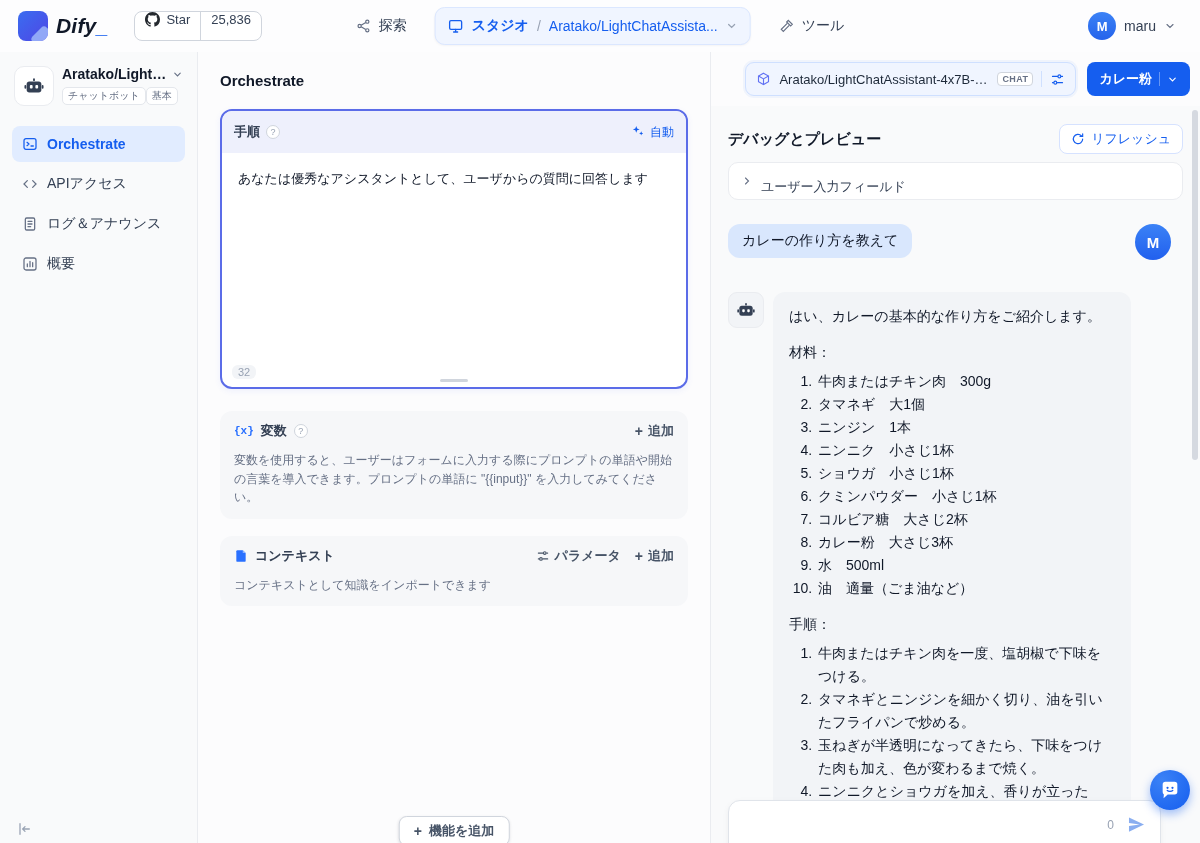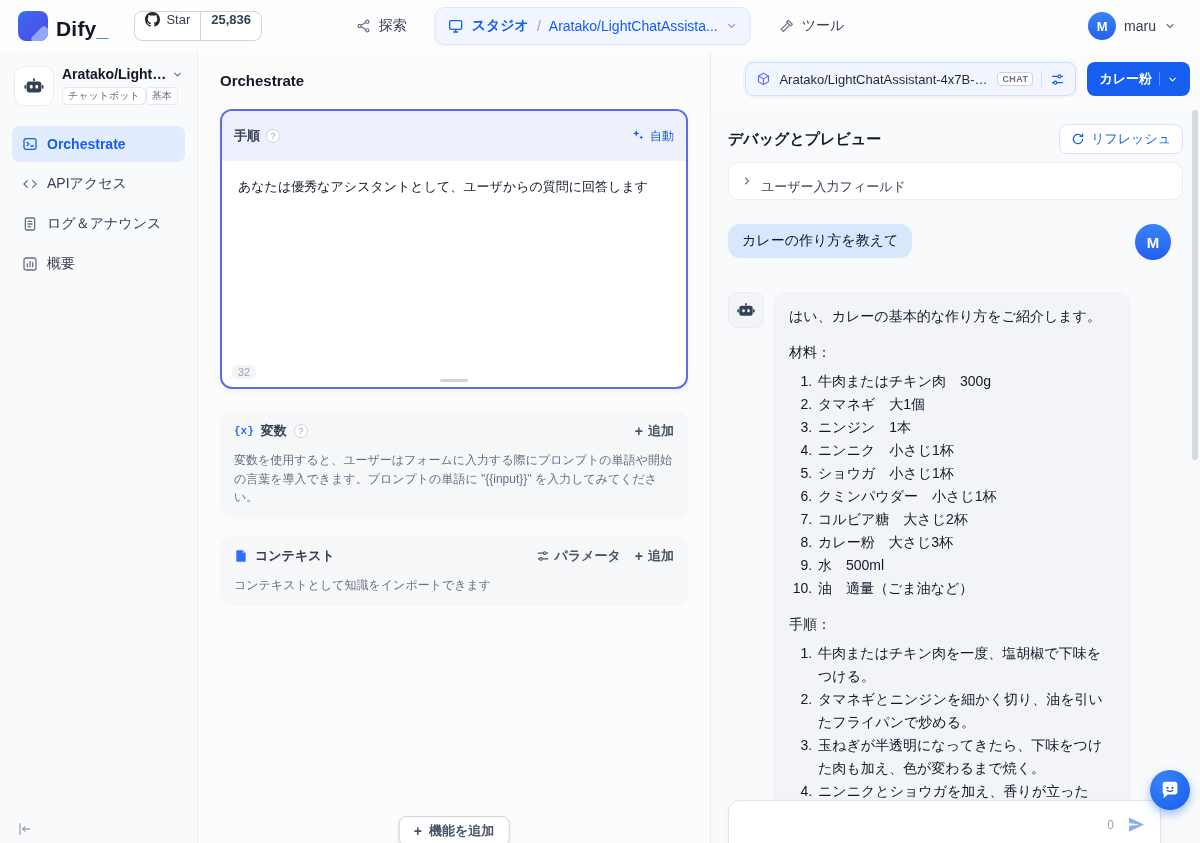--- a/index.html
+++ b/index.html
@@ -6,31 +6,31 @@
   html,body { width:1200px; height:843px; overflow:hidden;
     font-family:"Liberation Sans","DejaVu Sans",sans-serif; color:#101828; background:#fcfcfd; }
   svg { display:block; }
 
   #app { position:relative; width:1200px; height:843px; }
 
   
   .header { position:absolute; top:0; left:0; right:0; height:52px; background:#fdfdfe;
     display:flex; align-items:center; padding:0 18px; z-index:20; }
   .h-left { display:flex; align-items:center; gap:26px; }
-  .logo { display:flex; align-items:flex-end; gap:8px; cursor:pointer; }
+  .logo { display:flex; align-items:center; gap:8px; cursor:pointer;font-style:italic; }
   .logo-mark { width:30px; height:30px; border-radius:8px;
     background:linear-gradient(135deg,#3a6df0 0%,#4f46e5 100%); position:relative; overflow:hidden; }
   .logo-mark::after { content:""; position:absolute; right:-6px; bottom:-8px; width:20px; height:20px;
     background:#9db7f9; transform:rotate(45deg); border-radius:4px; opacity:.85; }
   .logo-text { font-size:21px; font-weight:700; letter-spacing:.2px; }
   .logo-underscore { color:#155eef; font-weight:800; }
   .gh-star { display:flex; align-items:center; height:30px; border:1px solid #d0d5dd; border-radius:8px;
     background:#fff; overflow:hidden; font-size:13px; color:#344054; cursor:pointer; }
   .gh-star .seg { display:flex; align-items:flex-start; gap:6px; padding:0 10px; height:100%; }
-  .gh-star .seg + .seg { border-left:1px solid #d0d5dd; font-weight:700; }
+  .gh-star .seg + .seg { border-left:1px solid #d0d5dd; font-weight:400; }
   .h-center { position:absolute; left:50%; transform:translateX(-50%); display:flex; align-items:center; gap:20px; }
   .nav-item { display:flex; align-items:center; gap:7px; font-size:14px; color:#344054; cursor:pointer;
     padding:6px 8px; border-radius:8px; }
   .studio-pill { display:flex; align-items:center; gap:8px; height:38px; padding:0 12px;
     background:#f0f5ff; border:1px solid #dbe7ff; border-radius:10px; cursor:pointer;
     box-shadow:0 1px 2px rgba(16,24,40,.04); }
   .studio-label { color:#155eef; font-size:14px; font-weight:600; }
   .studio-slash { color:#98a2b3; font-size:14px; }
   .studio-app { color:#155eef; font-size:14px; font-weight:500; max-width:188px; white-space:nowrap;
     overflow:hidden; text-overflow:ellipsis; }
@@ -57,21 +57,21 @@
   .side-item { display:flex; align-items:center; gap:9px; height:36px; padding:0 10px; border-radius:8px;
     font-size:14px; color:#344054; cursor:pointer; }
   .side-item.active { background:#e1ecff; color:#155eef; font-weight:600; }
   .collapse-btn { position:absolute; left:16px; bottom:6px; cursor:pointer; }
 
   
   .canvas { position:absolute; top:52px; left:198px; width:512px; bottom:0; background:#fcfcfd; padding:0 22px; }
   .canvas-title { margin-top:20px; font-size:15px; font-weight:600; }
   .prompt-card { margin-top:20px; height:280px; border:2px solid #5b6ce8; border-radius:12px;
     background:#fff; position:relative; overflow:hidden; box-shadow:0 2px 6px rgba(80,100,240,.08); }
-  .prompt-head { height:50px; background:#eef0fc; display:flex; align-items:center; justify-content:space-between;
+  .prompt-head { height:42px; background:#eef0fc; display:flex; align-items:center; justify-content:space-between;
     padding:0 12px; }
   .prompt-head-left { display:flex; align-items:center; gap:6px; }
   .prompt-title { font-size:13px; font-weight:600; color:#344054; }
   .help-dot { width:14px; height:14px; border-radius:50%; border:1px solid #d0d5dd; color:#98a2b3;
     font-size:9px; display:flex; align-items:center; justify-content:center; background:#fff; }
   .auto-btn { display:flex; align-items:flex-start; gap:5px; color:#155eef; font-size:12px; font-weight:500; cursor:pointer; }
   .prompt-body { padding:16px 16px; font-size:13px; line-height:1.6; color:#101828; }
   .char-count { position:absolute; left:10px; bottom:8px; font-size:11px; color:#98a2b3;
     background:#f2f4f7; border-radius:6px; padding:1px 6px; }
   .resize-handle { position:absolute; left:50%; transform:translateX(-50%); bottom:5px; width:28px; height:3px;

